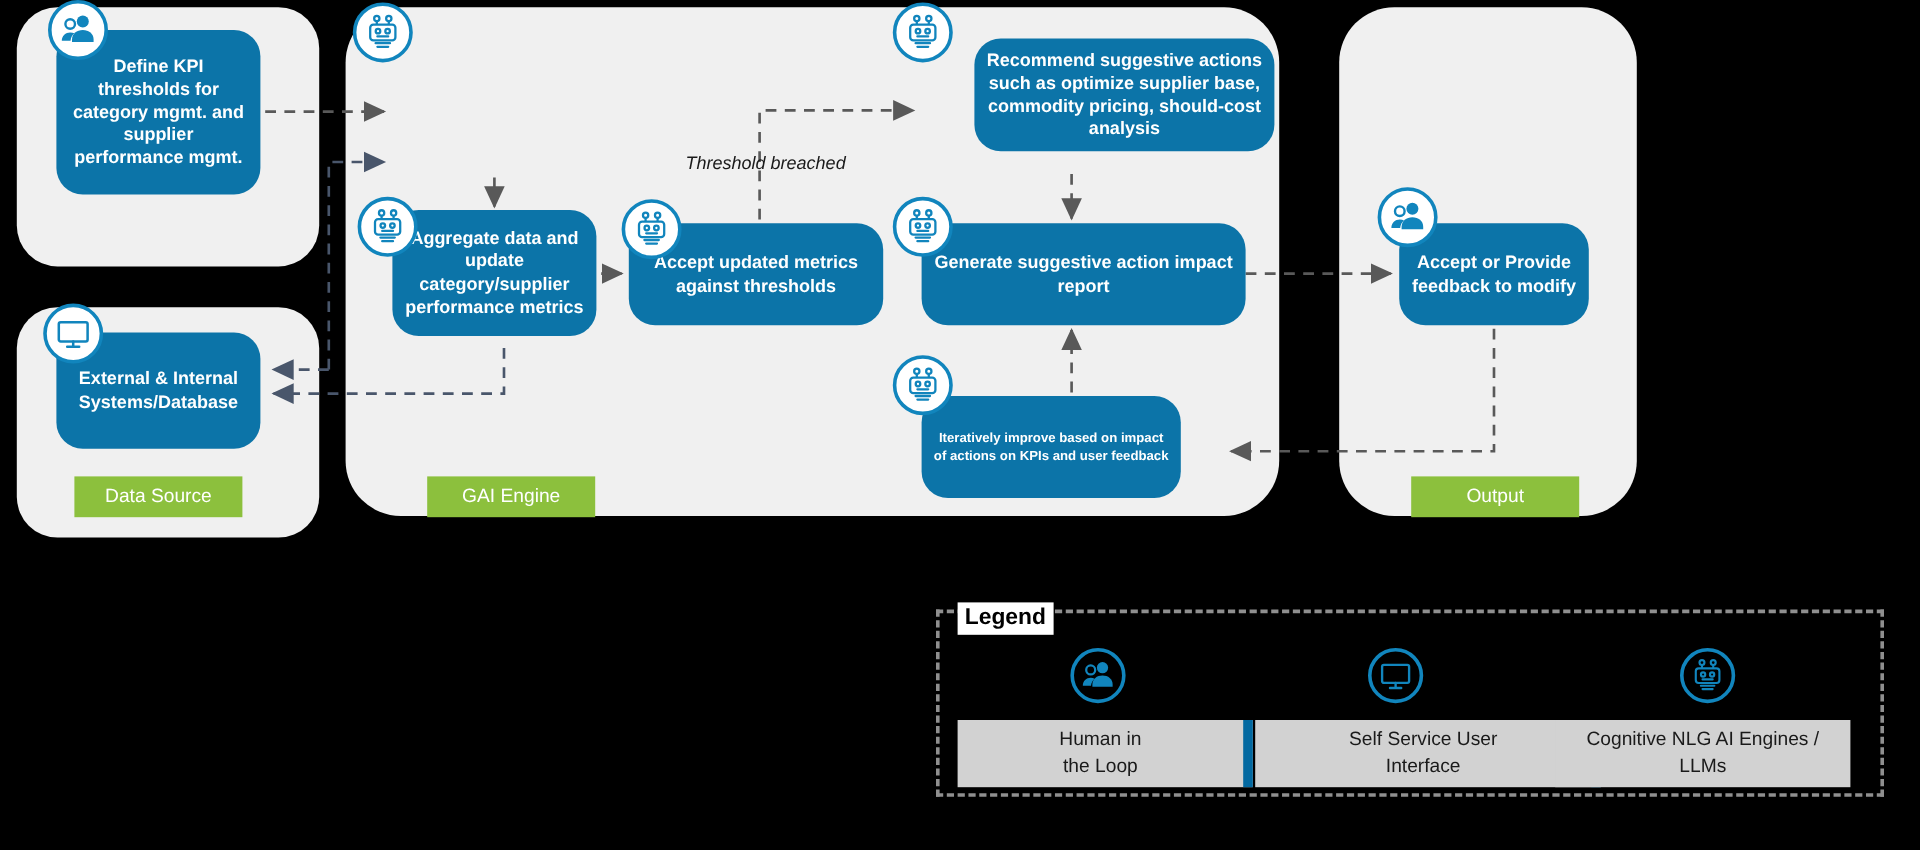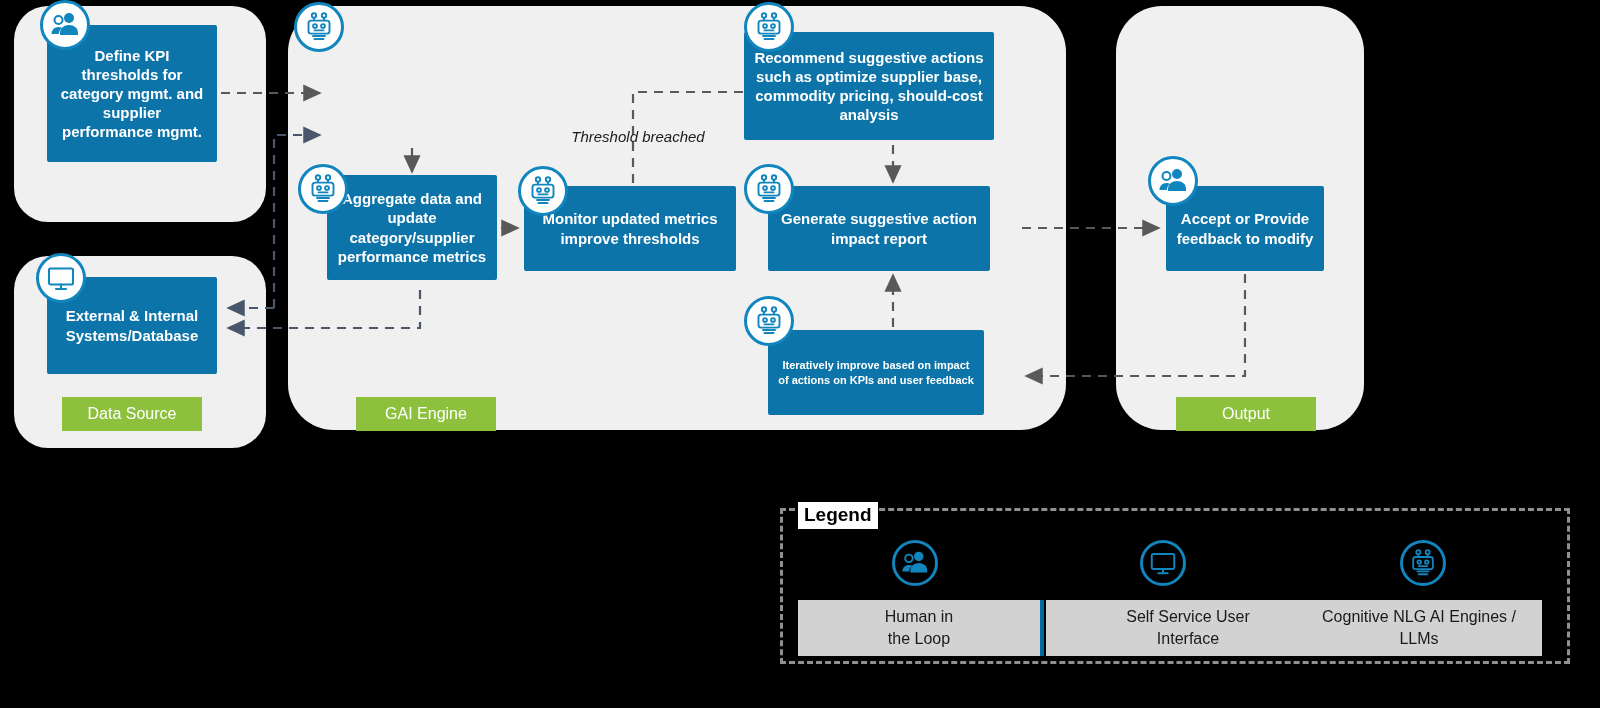--- a/index.html
+++ b/index.html
@@ -13,33 +13,33 @@
   .panel{
     position:absolute;background:#f0f0f0;border-radius:34px;
   }
   #panel-input{left:14px;top:6px;width:252px;height:216px;}
   #panel-datasource{left:14px;top:256px;width:252px;height:192px;}
   #panel-gai{left:288px;top:6px;width:778px;height:424px;border-radius:46px;}
   #panel-output{left:1116px;top:6px;width:248px;height:424px;border-radius:46px;}
 
   
   .node{
-    position:absolute;background:#0c74a8;border-radius:2px;
+    position:absolute;background:#0c74a8;border-radius:22px;
     color:#fff;font-weight:bold;display:flex;align-items:center;
     text-align:center;line-height:1.28;
     box-sizing:border-box;padding:6px 10px;
   }
   .node span{display:block;}
 
   #node-kpi{left:47px;top:25px;width:170px;height:137px;font-size:15px;}
   #node-monitor-news{left:327px;top:40px;width:170px;height:105px;font-size:15px;}
   #node-aggregate{left:327px;top:175px;width:170px;height:105px;font-size:15px;}
   #node-monitor-metrics{left:524px;top:186px;width:212px;height:85px;font-size:15px;}
-  #node-recommend{left:744px;top:32px;width:250px;height:108px;font-size:15px;}
-  #node-generate{left:768px;top:186px;width:222px;height:85px;font-size:15px;}
+  #node-recommend{left:812px;top:32px;width:250px;height:94px;font-size:15px;}
+  #node-generate{left:768px;top:186px;width:270px;height:85px;font-size:15px;}
   #node-iterate{left:768px;top:330px;width:216px;height:85px;font-size:11px;}
   #node-external{left:47px;top:277px;width:170px;height:97px;font-size:15px;}
   #node-accept{left:1166px;top:186px;width:158px;height:85px;font-size:15px;}
 
   
   .badge{
     position:absolute;background:#8cc03d;color:#fff;font-size:16px;
     display:flex;align-items:center;justify-content:center;font-weight:normal;
   }
   #badge-input{left:62px;top:176px;width:140px;height:34px;}
@@ -80,21 +80,21 @@
     position:absolute;left:780px;top:508px;width:790px;height:156px;
     border:3px dashed #8f8f8f;box-sizing:border-box;
   }
   #legend-title{
     position:absolute;left:798px;top:502px;background:#ffffff;color:#000;
     font-size:19px;font-weight:bold;padding:1px 6px 2px 6px;line-height:1.25;
   }
   .legend-cell{
     position:absolute;background:#d2d2d2;color:#1a1a1a;font-size:16px;
     display:flex;align-items:center;justify-content:center;text-align:center;
-    line-height:1.35;box-sizing:border-box;border-right:4px solid #0369a1;
+    line-height:1.35;box-sizing:border-box;border-right:8px solid #0369a1;
   }
   #lc-0{left:798px;top:600px;width:246px;height:56px;}
   #lc-1{left:1046px;top:600px;width:288px;height:56px;}
   #lc-2{left:1296px;top:600px;width:246px;height:56px;border-right:none;}
 
   .legend-icon{
     position:absolute;width:46px;height:46px;border-radius:50%;
     background:#000;border:3px solid #1185bd;box-sizing:border-box;
     display:flex;align-items:center;justify-content:center;
   }
@@ -155,21 +155,21 @@
   <div class="node" id="node-external">
     <span>External &amp; Internal Systems/Database</span>
   </div>
 
 
   <div class="node" id="node-aggregate">
     <span>Aggregate data and update category/supplier performance metrics</span>
   </div>
 
   <div class="node" id="node-monitor-metrics">
-    <span>Monitor updated metrics improve thresholds</span>
+    <span>Accept updated metrics against thresholds</span>
   </div>
 
   <div class="node" id="node-recommend">
     <span>Recommend suggestive actions such as optimize supplier base, commodity pricing, should-cost analysis</span>
   </div>
 
   <div class="node" id="node-generate">
     <span>Generate suggestive action impact report</span>
   </div>
 

